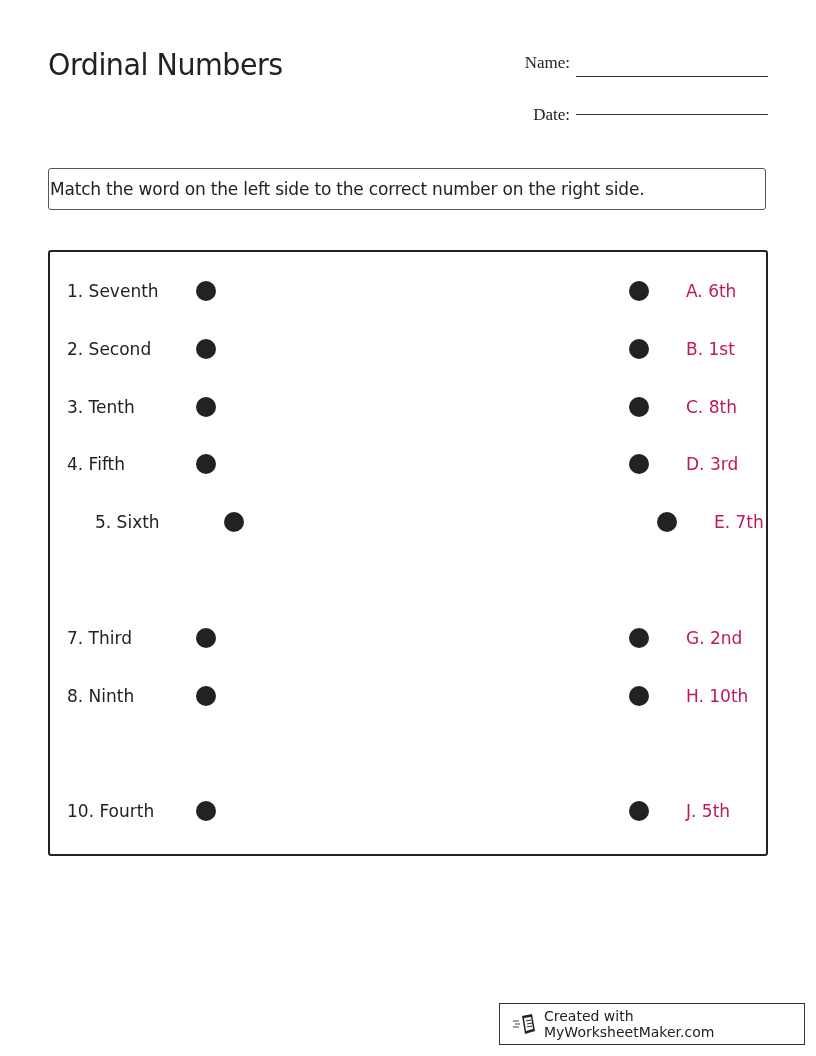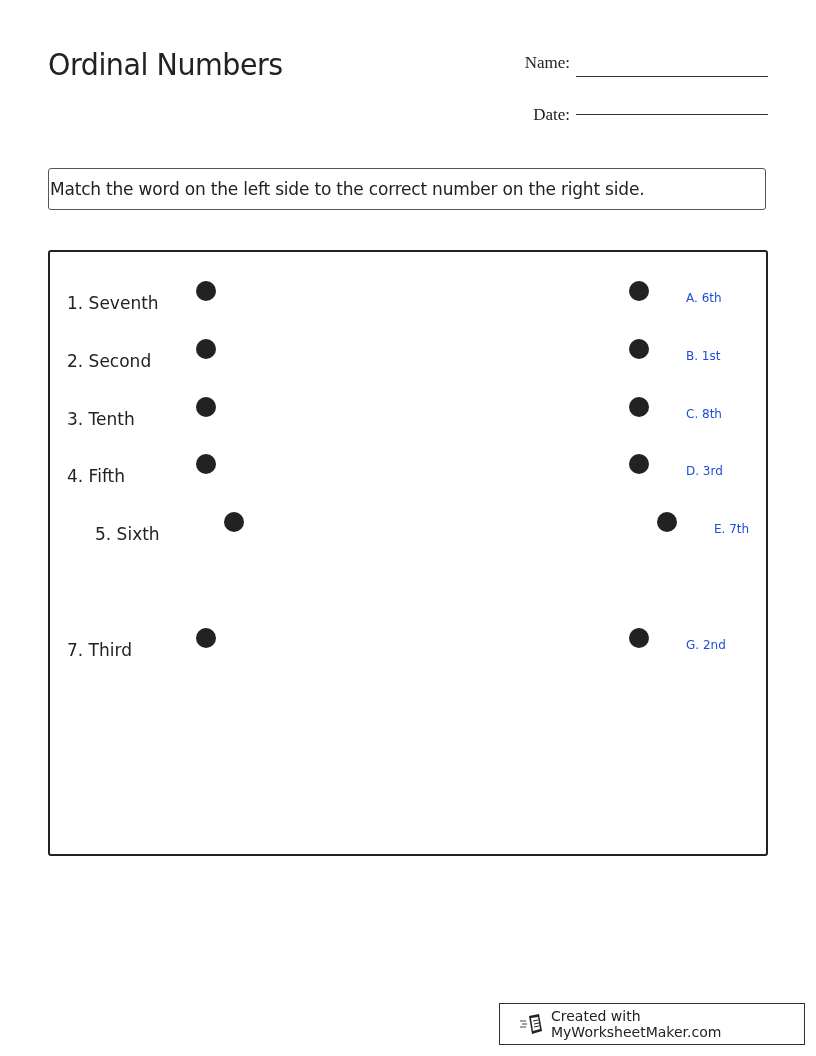--- a/index.html
+++ b/index.html
@@ -10,28 +10,28 @@
     .field { position: absolute; font-family: "Liberation Serif", serif; font-size: 17px; color: #222; }
     .field .label { position: absolute; right: 0; top: 0; }
     .field-line { position: absolute; height: 1px; background: #333; }
     .instructions { position: absolute; left: 48px; top: 168px; width: 718px; height: 42px;
                     border: 1px solid #555; border-radius: 3px; box-sizing: border-box;
                     font-size: 17px; line-height: 40px; padding-left: 1px; color: #222;
                     letter-spacing: -0.2px; }
     .match-box { position: absolute; left: 48px; top: 250px; width: 720px; height: 606px;
                  border: 2px solid #222; border-radius: 3px; box-sizing: border-box; }
     .row { position: absolute; left: 0; width: 100%; height: 30px; }
-    .left-label { position: absolute; left: 17px; top: 12px; font-size: 17px; line-height: 30px; color: #222; }
+    .left-label { position: absolute; left: 17px; top: 0; font-size: 17px; line-height: 30px; color: #222; }
     .dot { position: absolute; width: 20px; height: 20px; border-radius: 50%; background: #222; top: 5px; }
     .dot.left { left: 146px; }
     .dot.right { left: 579px; }
-    .right-label { position: absolute; left: 636px; top: 7px; font-size: 12px; line-height: 30px; color: #1d4ed8; }
+    .right-label { position: absolute; left: 636px; top: 0; font-size: 17px; line-height: 30px; color: #be185d; }
     .footer { position: absolute; left: 499px; top: 1003px; width: 306px; height: 42px;
               border: 1px solid #333; box-sizing: border-box; display: flex; align-items: center;
-              padding-left: 19px; font-size: 14px; color: #222; gap: 6px; }
+              padding-left: 12px; font-size: 14px; color: #222; gap: 6px; }
     .footer svg { display: block; }
   </style>
 </head>
 <body>
 
 <h1 class="title">Ordinal Numbers</h1>
 
 <div class="field" style="left:470px; top:53px; width:100px; height:22px;text-align:center;">
   <span class="label">Name:</span>
 </div>
@@ -74,20 +74,32 @@
       <span class="dot left"></span>
       <span class="dot right"></span>
       <span class="right-label">E. 7th</span>
     </div>
     <div class="row" style="top: 370.8px;">
       <span class="left-label">7. Third</span>
       <span class="dot left"></span>
       <span class="dot right"></span>
       <span class="right-label">G. 2nd</span>
     </div>
+    <div class="row" style="top: 428.6px;">
+      <span class="left-label">8. Ninth</span>
+      <span class="dot left"></span>
+      <span class="dot right"></span>
+      <span class="right-label">H. 10th</span>
+    </div>
+    <div class="row" style="top: 544.2px;">
+      <span class="left-label">10. Fourth</span>
+      <span class="dot left"></span>
+      <span class="dot right"></span>
+      <span class="right-label">J. 5th</span>
+    </div>
   </div>
 
 <div class="footer">
   <span>
     <svg width="26" height="22" viewBox="0 0 26 22">
       <line x1="1" y1="8" x2="7" y2="8" stroke="#444" stroke-width="1"></line>
       <line x1="3" y1="11" x2="8" y2="11" stroke="#444" stroke-width="1"></line>
       <line x1="1" y1="14" x2="7" y2="14" stroke="#444" stroke-width="1"></line>
       <polygon points="10,3 20,1 23,18 13,21" fill="#222"></polygon>
       <polygon points="12,5 19,4 21,16 14,18" fill="#fff"></polygon>

